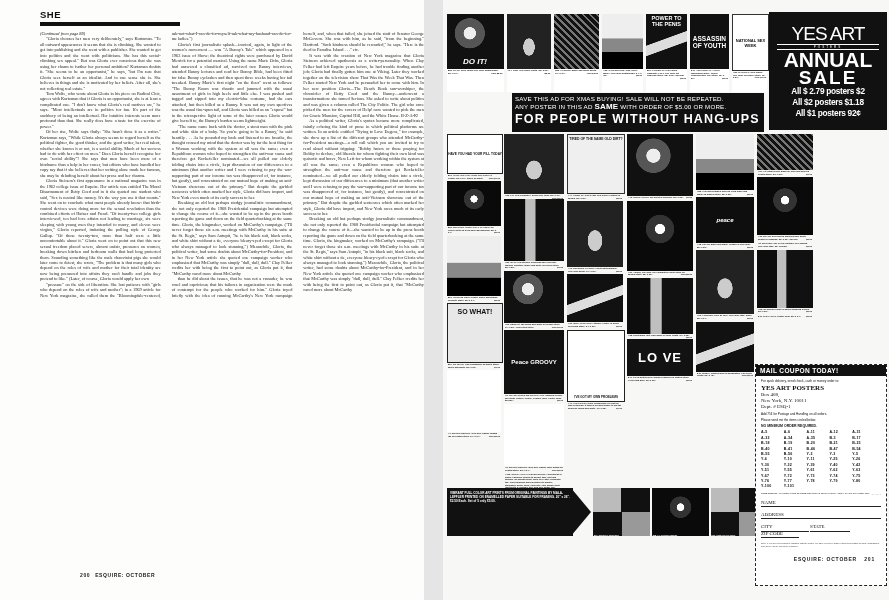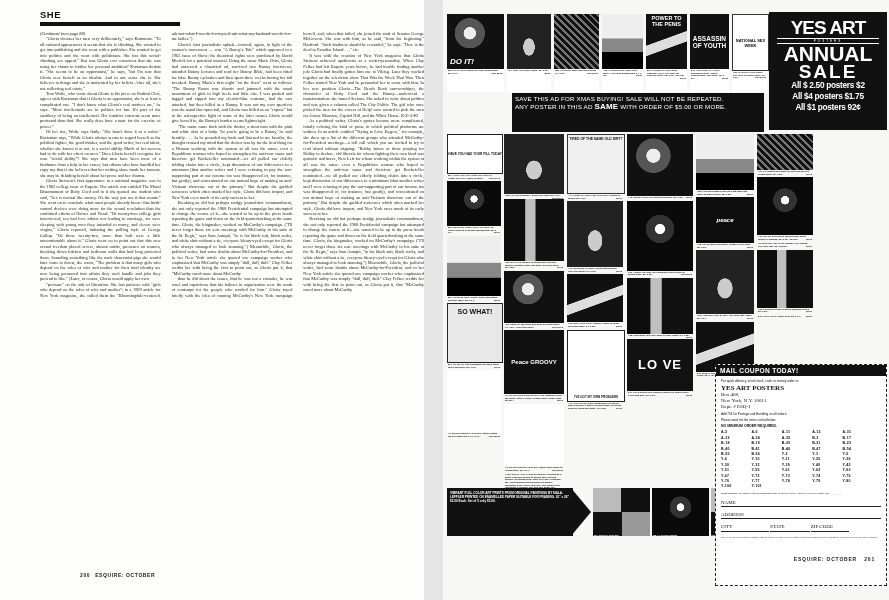--- a/index.html
+++ b/index.html
@@ -29,22 +29,22 @@
   .toprow{position:absolute;left:4px;top:0;width:320px;height:78px;display:flex;gap:3px;}
   .pcell{position:relative;background:#fff;}
   .pimg{width:100%;background:#1a1a1a;position:relative;overflow:hidden;}
   .pcap{font-family:"Liberation Sans",sans-serif;font-size:2.3px;line-height:2.7px;
         color:#111;font-weight:bold;padding:0 1px;}
   .price{float:right;font-weight:bold;}
 
   
   .salebox{position:absolute;right:2px;top:-2px;width:118px;height:118px;background:#111;
            color:#fff;text-align:center;padding-top:2px;box-sizing:border-box;}
-  .sb-yesart{font-family:"Liberation Sans",sans-serif;font-weight:bold;font-size:19px;
-             letter-spacing:-1px;line-height:19px;margin-top:4px;}
+  .sb-yesart{font-family:"Liberation Sans",sans-serif;font-weight:normal;font-size:19px;
+             letter-spacing:-1px;line-height:19px;margin-top:10px;}
   .sb-sub{font-family:"Liberation Sans",sans-serif;font-size:3px;letter-spacing:2px;
           border-top:1px solid #fff;border-bottom:1px solid #fff;margin:1px 8px;}
   .sb-annual{font-family:"Liberation Sans",sans-serif;font-weight:bold;font-size:21px;
              letter-spacing:0px;line-height:18px;}
   .sb-sale{font-family:"Liberation Sans",sans-serif;font-weight:bold;font-size:19px;
            line-height:17px;letter-spacing:2px;}
   .sb-line{font-family:"Liberation Sans",sans-serif;font-weight:bold;font-size:8.3px;
            line-height:11px;letter-spacing:-.3px;}
 
   
@@ -73,21 +73,21 @@
             font-weight:bold;padding:3px;box-sizing:border-box;}
   .arrowtip{position:absolute;left:128px;top:474px;width:0;height:0;
             border-top:24px solid transparent;border-bottom:24px solid transparent;
             border-left:20px solid #111;}
   .mandalas{position:absolute;left:150px;top:474px;width:292px;height:48px;display:flex;gap:2px;}
   .mcell{flex:1;background:#141414;position:relative;}
   .mcap{position:absolute;left:1px;bottom:0px;font-family:"Liberation Sans",sans-serif;
         font-size:2.1px;color:#fff;font-weight:bold;}
 
   
-  .coupon{position:absolute;right:2px;top:350px;width:172px;height:222px;background:#fff;
+  .coupon{position:absolute;right:2px;top:350px;width:132px;height:222px;background:#fff;
           border:1px dashed #222;box-sizing:border-box;}
   .cp-head{background:#111;color:#fff;font-family:"Liberation Sans",sans-serif;font-weight:bold;
            font-size:6.6px;letter-spacing:.3px;padding:2px 4px;}
   .cp-body{padding:3px 5px 0 5px;font-family:"Liberation Sans",sans-serif;font-size:3.2px;
            line-height:4.3px;color:#111;}
   .cp-brand{font-family:"Liberation Serif",serif;font-weight:bold;font-size:7px;line-height:8px;margin:1px 0 0 0;}
   .cp-addr{font-family:"Liberation Serif",serif;font-size:5px;line-height:6px;}
   .cp-note{font-family:"Liberation Sans",sans-serif;font-size:3.1px;line-height:4px;margin-top:2px;}
   .cp-strong{font-weight:bold;font-size:3.5px;}
   .codes{margin-top:2px;font-family:"Liberation Sans",sans-serif;font-weight:bold;font-size:3.6px;
@@ -150,21 +150,21 @@
       </div>
     </div>
   </div>
 
   <div class="page-right">
     <div class="ad">
 
       <div class="toprow">
         <div class="pcell" style="width:58px">
           <div class="pimg f1" style="height:55px">
-            <div class="txtposter" style="font-size:8px;align-items:flex-end;justify-content:flex-start;padding:0 0 3px 3px;font-style:italic">DO IT!</div>
+            <div class="txtposter" style="font-size:8px;align-items:flex-end;justify-content:flex-start;padding:0 0 3px 16px;font-style:italic">DO IT!</div>
           </div>
           <div class="pcap">
             <span>805</span>.
             <span>DO IT! Jerry Rubin</span>
             <span>Full color photograph. 22" x 24".</span>
             <span class="price">Only $2.00</span>
           </div>
         </div>
         <div class="pcell" style="width:46px">
           <div class="pimg f4" style="height:55px"></div>
@@ -226,32 +226,33 @@
             <span class="price">Only $1.00</span>
           </div>
         </div>
       </div>
 
       <div class="salebox">
         <div class="sb-yesart">YES ART</div>
         <div class="sb-sub">POSTERS</div>
         <div class="sb-annual">ANNUAL</div>
         <div class="sb-sale">SALE</div>
-        <div class="sb-line">All $ 2.50 posters $2</div>
-        <div class="sb-line">All $4 posters $1.75</div>
+        <div class="sb-line">All $ 2.79 posters $2</div>
+        <div class="sb-line">All $2 posters $1.18</div>
         <div class="sb-line">All $1 posters 92¢</div>
       </div>
 
       <div class="banner">
         <div class="bn1">SAVE THIS AD FOR XMAS BUYING! SALE WILL NOT BE REPEATED.</div>
         <div class="bn2">
           <span>ANY POSTER IN THIS AD</span>
           <span class="free">SAME</span>
           <span>WITH ORDER OF $5.00 OR MORE.</span>
         </div>
+        <div class="bn3">FOR PEOPLE WITHOUT HANG-UPS</div>
       </div>
 
       <div class="grid">
 
         <div class="gcol" style="left:0;width:54px">
           <div class="gitem">
             <div class="gimg invposter" style="height:38px;background:#f0f0f0;border:1px solid #222">
               <div class="txtposter" style="font-size:3.2px;color:#111;line-height:4px">HAVE YOU HAD YOUR PILL TODAY</div>
             </div>
             <div class="gcap">
@@ -424,21 +425,21 @@
           <div class="gitem">
             <div class="gimg f8" style="height:56px"></div>
             <div class="gcap">
               <span>Y38</span>.
               <span>Don't Blow Your Flag</span>
               <span>Made in Color Photo. 24" x 35".</span>
               <span class="price">$2.00</span>
             </div>
           </div>
           <div class="gitem">
-            <div class="gimg" style="height:52px;background:#121212">
+            <div class="gimg" style="height:37px;background:#121212">
               <div class="txtposter" style="font-size:13px;letter-spacing:1px">LO VE</div>
             </div>
             <div class="gcap">
               <span>841</span>.
               <span>LOVE</span>
               <span>Erotica here design centered on coated stock. Green and Blue. 30" x 36".</span>
               <span class="price">$2.00</span>
             </div>
           </div>
         </div>

